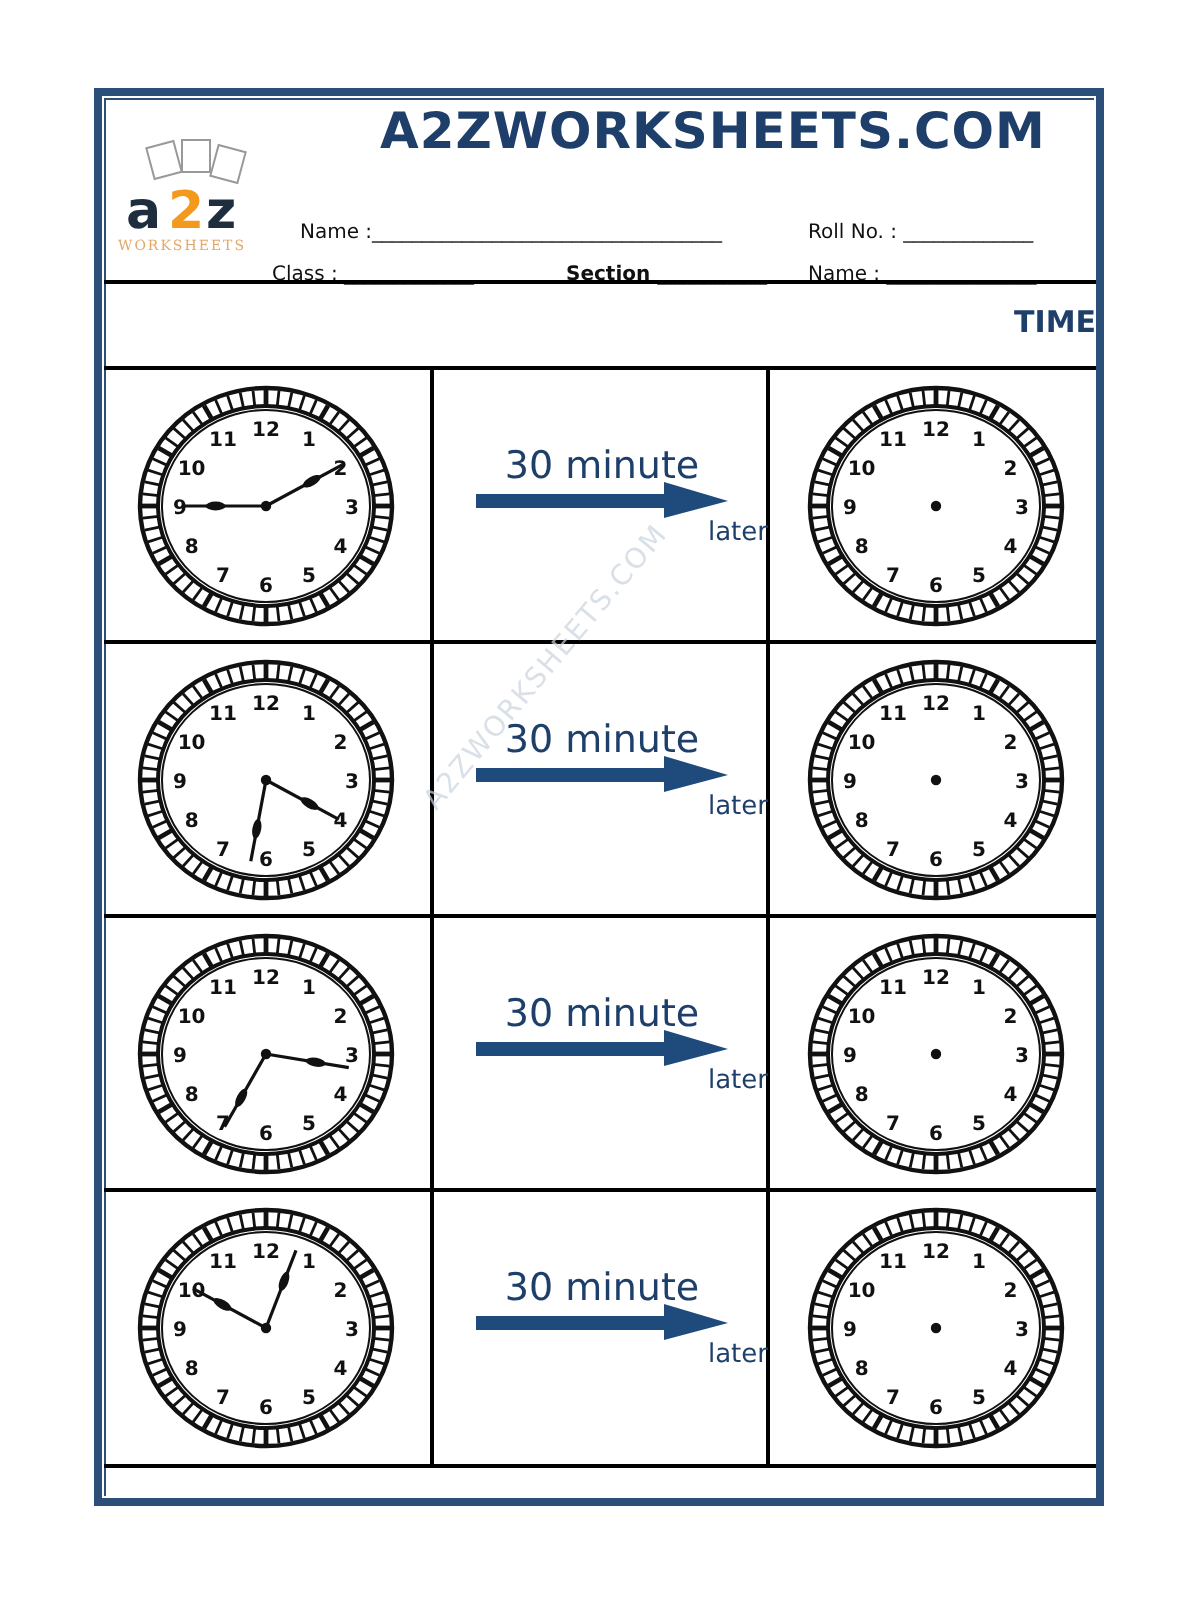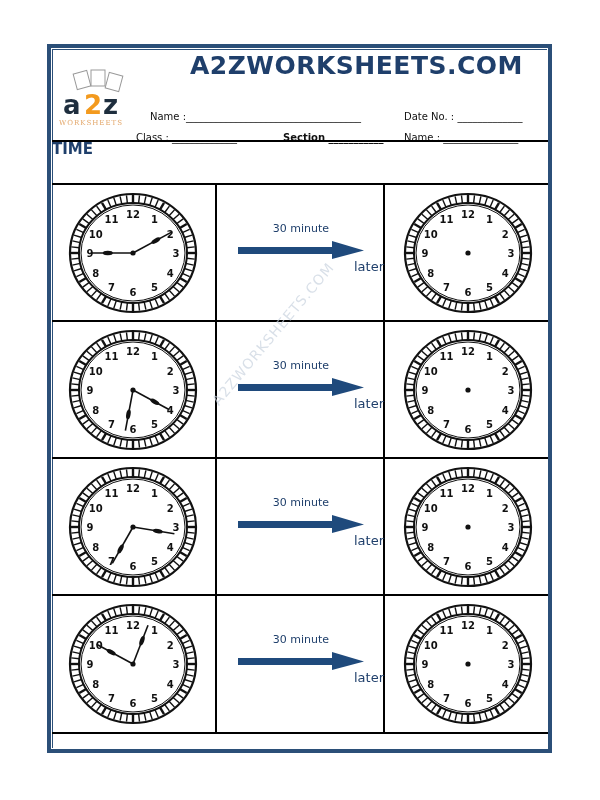--- a/index.html
+++ b/index.html
@@ -4,24 +4,24 @@
 <style>
   html,body{margin:0;padding:0;background:#fff;}
   body{width:600px;height:800px;position:relative;overflow:hidden;font-family:"DejaVu Sans","Liberation Sans",sans-serif;}
   .frame{position:absolute;left:47px;top:44px;width:497px;height:701px;border:4px solid #2b4f78;}
   .inner{position:absolute;left:1px;top:1px;right:1px;bottom:1px;border:1px solid #2b4f78;border-right:none;border-bottom:none;}
   .site-title{position:absolute;left:190px;top:51px;font-size:25px;font-weight:bold;color:#1f3f6b;letter-spacing:0.5px;}
   .logo{position:absolute;left:57px;top:68px;width:80px;height:60px;}
   .field-line{position:absolute;font-size:10px;color:#111;font-family:"DejaVu Sans",sans-serif;margin-top:12px;}
   .hline{position:absolute;left:52px;width:496px;height:2px;background:#000;}
   .vline{position:absolute;width:2px;background:#000;}
-  .section-title{position:absolute;left:52px;width:496px;top:140px;text-align:left;font-size:15px;font-weight:bold;color:#1f3f6b;}
+  .section-title{position:absolute;left:52px;width:496px;top:152px;text-align:right;font-size:15px;font-weight:bold;color:#1f3f6b;}
   .clock{position:absolute;width:132px;height:124px;}
   .mid{position:absolute;left:218px;width:166px;height:135px;}
-  .mid .t1{position:absolute;top:38px;width:100%;text-align:center;font-size:11px;color:#1f3f6b;}
+  .mid .t1{position:absolute;top:38px;width:100%;text-align:center;font-size:19px;color:#1f3f6b;}
   .mid .t2{position:absolute;top:75px;width:100%;text-align:right;font-size:13px;color:#1f3f6b;}
   .mid svg{position:absolute;left:20px;top:57px;}
   .watermark{position:absolute;left:215px;top:395px;transform:rotate(-50deg);transform-origin:left center;font-size:14px;color:#c9d3df;opacity:0.7;letter-spacing:1px;white-space:nowrap;}
 </style>
 </head>
 <body>
 
 <div class="frame">
     <div class="inner"></div>
   </div>
@@ -34,21 +34,21 @@
     <text x="6" y="46" font-family="DejaVu Sans, sans-serif" font-size="26" font-weight="bold" fill="#1e2e3e">a</text>
     <text x="27" y="46" font-family="DejaVu Sans, sans-serif" font-size="26" font-weight="bold" fill="#f39a1e">2</text>
     <text x="46" y="46" font-family="DejaVu Sans, sans-serif" font-size="26" font-weight="bold" fill="#1e2e3e">z</text>
     <text x="2" y="57" font-family="DejaVu Serif, serif" font-size="7" fill="#e3a76a" letter-spacing="1">WORKSHEETS</text>
   </svg>
 </div>
 
 <div class="site-title">A2ZWORKSHEETS.COM</div>
 
 <div class="field-line" style="left:150px;top:99px;">Name :___________________________________</div>
-<div class="field-line" style="left:404px;top:99px;">Date No. : _____________</div>
+<div class="field-line" style="left:404px;top:99px;">Roll No. : _____________</div>
 <div class="field-line" style="left:136px;top:120px;">Class : _____________</div>
 <div class="field-line" style="left:283px;top:120px;font-weight:bold;">Section ___________</div>
 <div class="field-line" style="left:404px;top:120px;">Name :  _______________</div>
 
 <div class="hline" style="top:140px;"></div>
 <div class="section-title">TIME</div>
 <div class="hline" style="top:183px;"></div>
 <div class="hline" style="top:320px;"></div>
 <div class="hline" style="top:457px;"></div>
 <div class="hline" style="top:594px;"></div>

